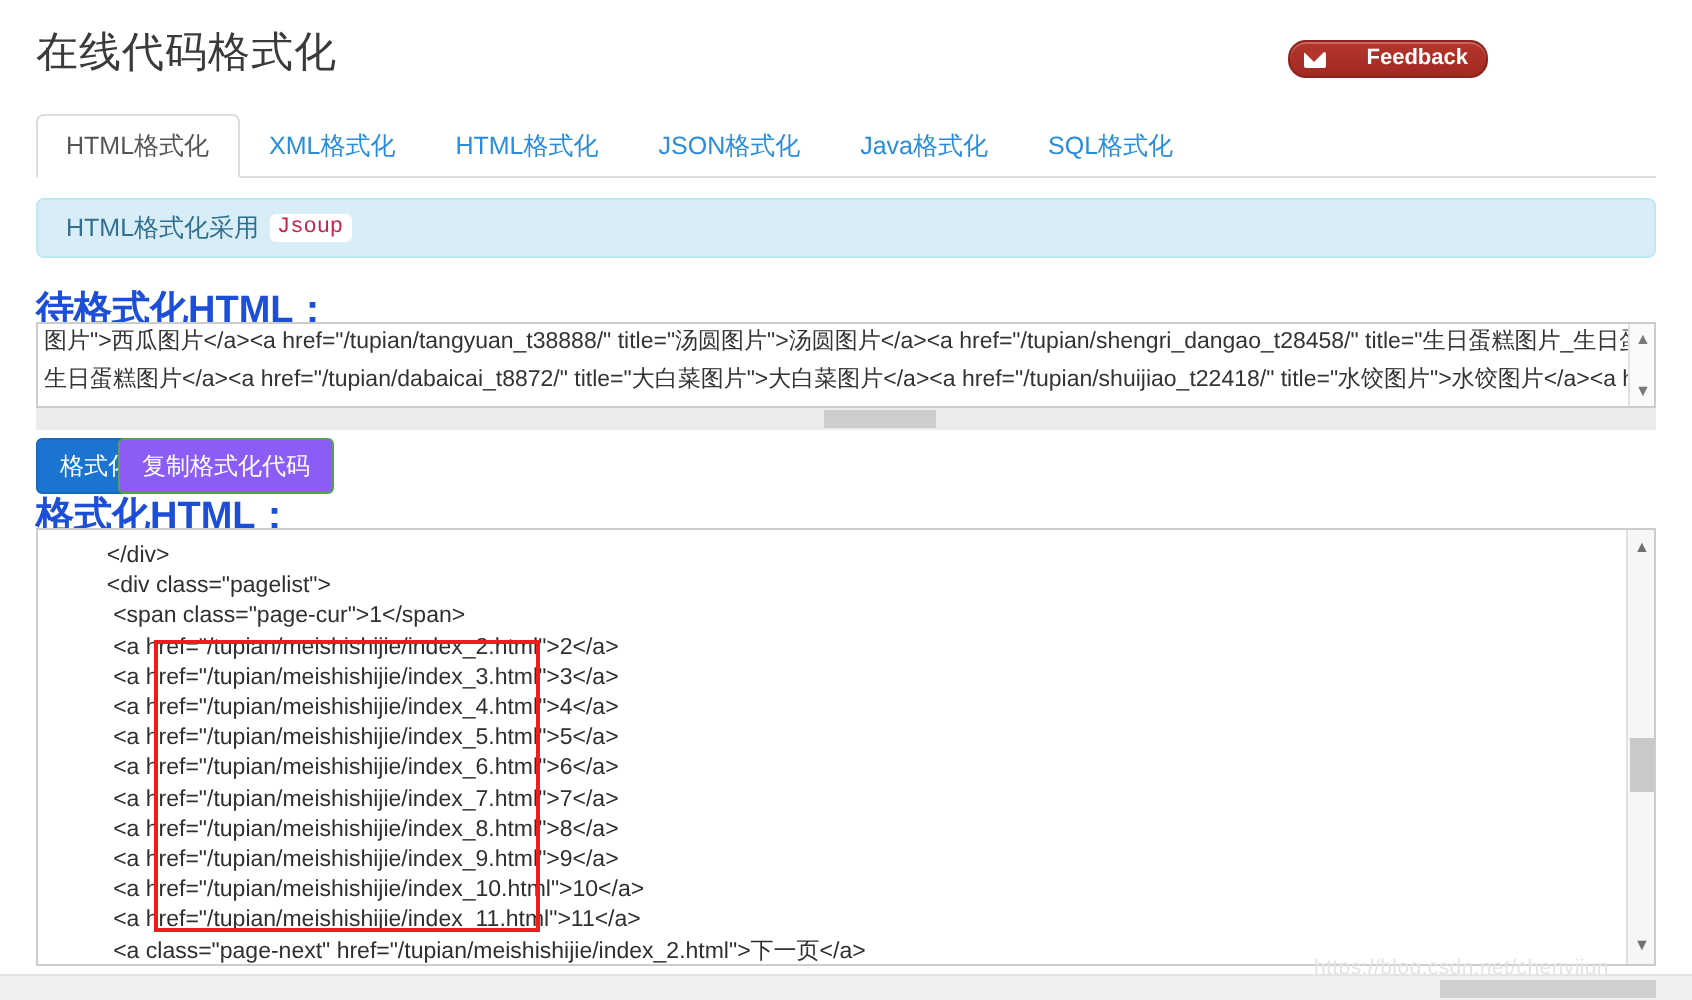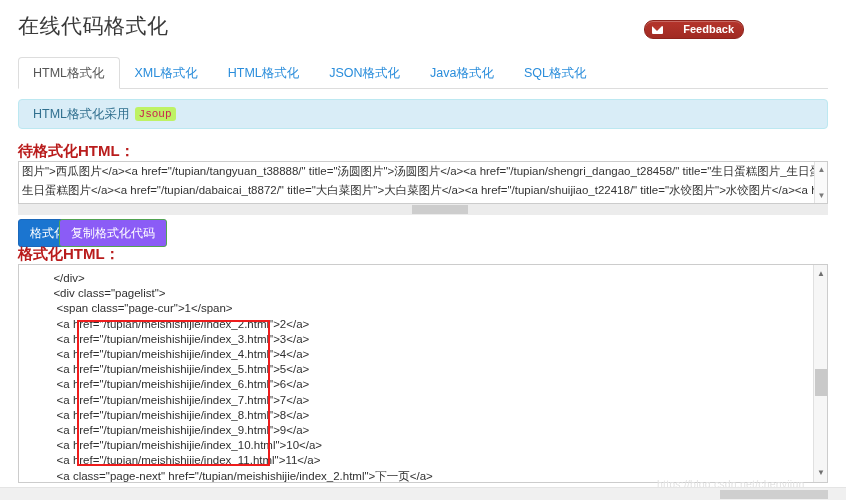--- a/index.html
+++ b/index.html
@@ -79,30 +79,30 @@
     border-radius: 4px;
     color: #31708f;
     font-size: 12.5px;
     display: flex; align-items: center;
     padding-left: 14px;
   }
   .alert-info .code-badge {
     font-family: "Liberation Mono", monospace;
     font-size: 11px;
     color: #c7254e;
-    background: #bef264;
+    background: #ffffff;
     border-radius: 3px;
     padding: 1px 4px;
     margin-left: 5px;
   }
 
   
   .field-label {
     position: absolute;
-    font-size: 15px; color: #b91c1c; font-weight: bold;
+    font-size: 19px; color: #1d4ed8; font-weight: bold;
   }
   #label-input { left: 18px; top: 142px; }
   #label-output { left: 18px; top: 245px; }
 
   
   .input-area {
     position: absolute; left: 18px; top: 161px;
     width: 810px; height: 43px;
     border: 1px solid #cccccc;
     background: #fff;

